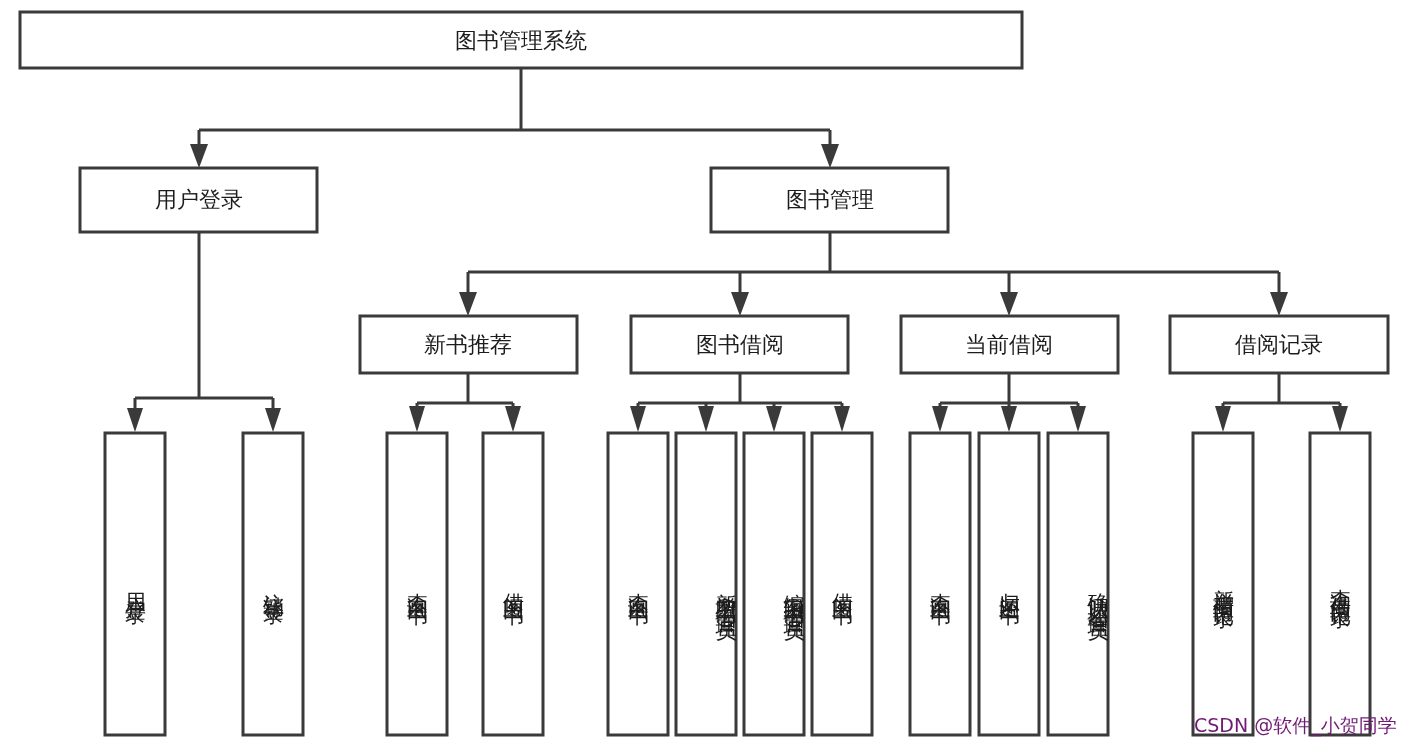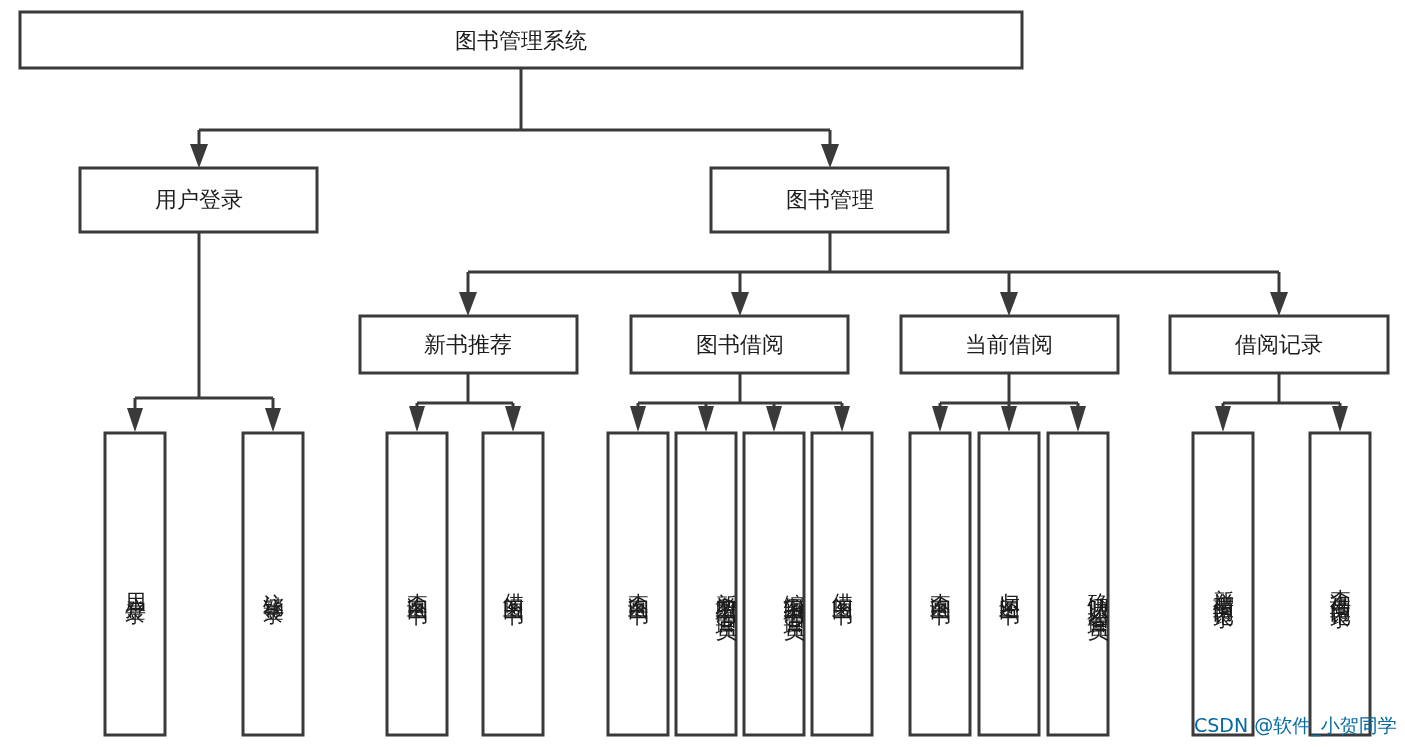--- a/index.html
+++ b/index.html
@@ -62,21 +62,21 @@
     white-space: nowrap;
     display: flex;
     align-items: center;
     justify-content: center;
     pointer-events: none;
   }
   .watermark {
     position: absolute;
     font-family: "DejaVu Sans", "Liberation Sans", sans-serif;
     font-size: 19px;
-    color: #0369a1;
+    color: #701a75;
     white-space: nowrap;
   }
 </style>
 </head>
 <body>
 
 <div id="diagram-root">
 
   <svg class="diagram-canvas" viewBox="0 0 1405 747">
 

